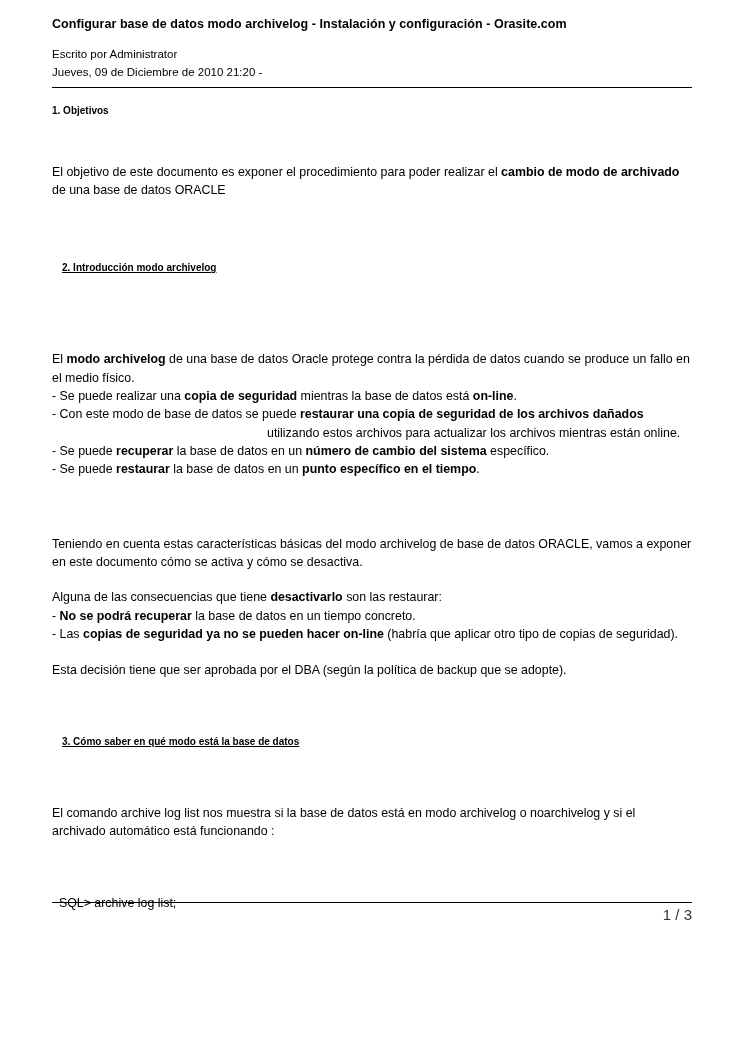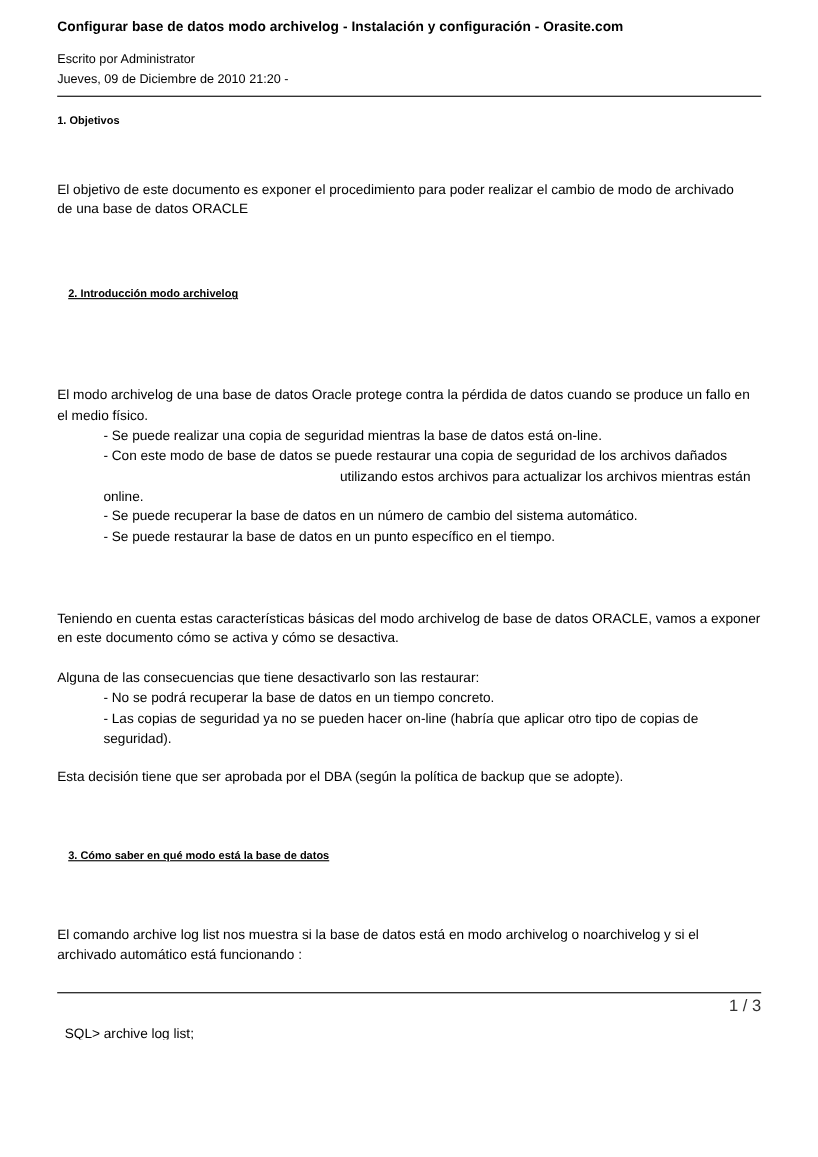--- a/index.html
+++ b/index.html
@@ -76,25 +76,24 @@
   .spacer-sm { height: 16px; }
   .spacer-xs { height: 10px; }
 
   p.para {
     margin: 0;
     padding: 0;
     line-height: 1.48;
   }
   p.para + p.para {
     margin-top: 0;
-    margin-left: 42px;
   }
   .blankline { height: 17px; }
 
-  b, strong { font-weight: normal; }
+  b, strong { font-weight: bold; }
 
   .gapfill {
     display: inline-block;
     width: 215px;
   }
 
   
   .console {
     font-size: 12.4px;
     line-height: 1.47;
@@ -162,21 +161,21 @@
 
     <div class="spacer-lg"></div>
     <div class="spacer-md"></div>
 
     <p class="para"><span>El </span><b>modo archivelog</b><span> de una base de datos Oracle protege contra la pérdida de datos cuando se produce un fallo en el medio físico.</span></p>
 
     <p class="para"><span> - Se puede realizar una </span><b>copia de seguridad</b><span> mientras la base de datos está </span><b>on-line</b><span>.</span></p>
 
     <p class="para"><span> - Con este modo de base de datos se puede </span><b>restaurar una copia de seguridad de los archivos dañados</b><span class="gapfill"></span><span>utilizando estos archivos para actualizar los archivos mientras están online.</span></p>
 
-    <p class="para"><span> - Se puede </span><b>recuperar</b><span> la base de datos en un </span><b>número de cambio del sistema</b><span> automático.</span></p>
+    <p class="para"><span> - Se puede </span><b>recuperar</b><span> la base de datos en un </span><b>número de cambio del sistema</b><span> específico.</span></p>
 
     <p class="para"><span> - Se puede </span><b>restaurar</b><span> la base de datos en un </span><b>punto específico en el tiempo</b><span>.</span></p>
 
     <div class="spacer-lg"></div>
     <div class="spacer-xs"></div>
 
     <p class="para">Teniendo en cuenta estas características básicas del modo archivelog de base de datos ORACLE, vamos a exponer en este documento cómo se activa y cómo se desactiva.</p>
 
     <div class="blankline"></div>
 

